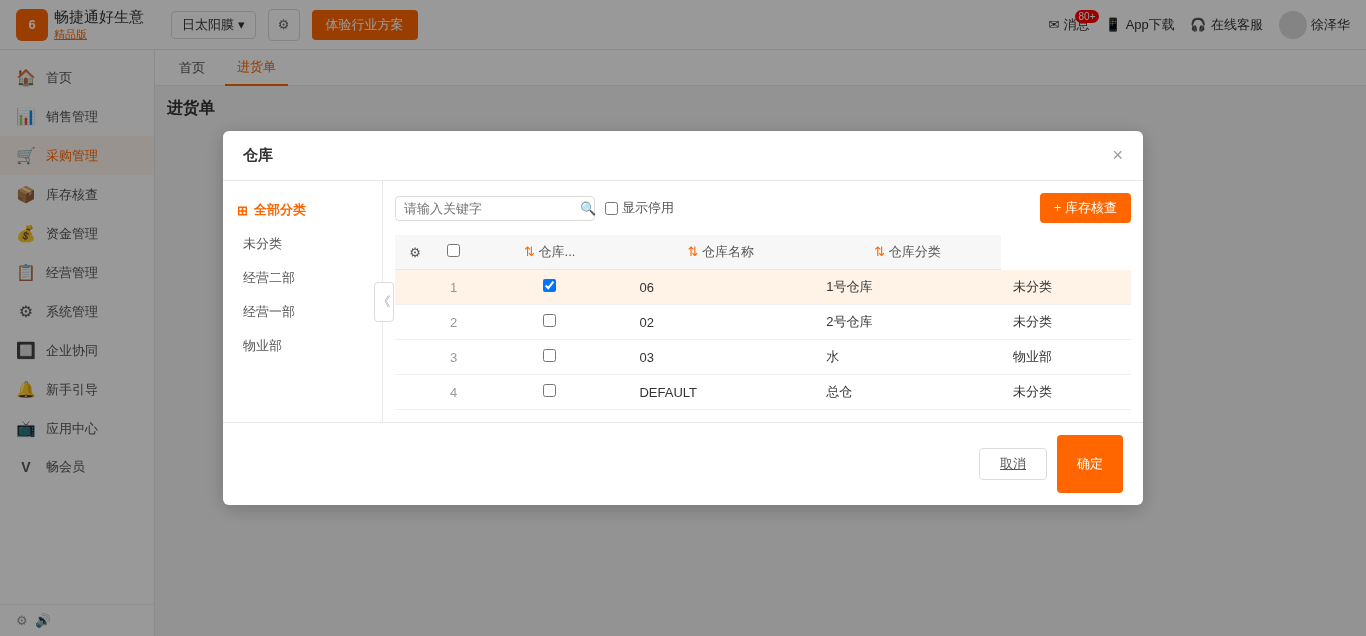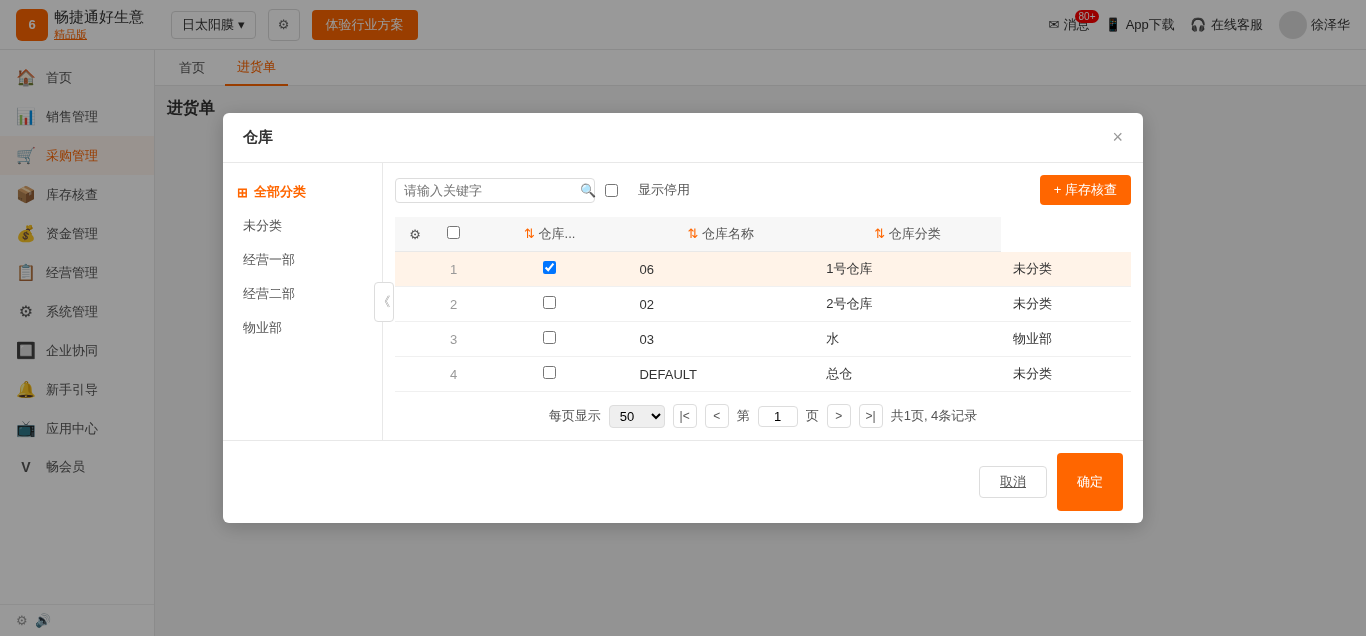--- a/index.html
+++ b/index.html
@@ -161,21 +161,21 @@
     
     .table-panel { flex: 1; display: flex; flex-direction: column; padding: 12px; overflow: hidden; }
     .table-toolbar { display: flex; align-items: center; gap: 10px; margin-bottom: 12px; }
     .search-input-wrap {
       display: flex; align-items: center;
       border: 1px solid #ddd; border-radius: 4px;
       padding: 4px 8px; width: 200px; background: #fff;
     }
     .search-input-wrap input { border: none; outline: none; flex: 1; font-size: 13px; color: #a21caf; }
     .search-icon { color: #999; }
-    .show-disabled { display: flex; align-items: center; gap: 20px; color: #555; }
+    .show-disabled { display: flex; align-items: center; gap: 4px; color: #555; }
     .show-disabled input { cursor: pointer; }
     .add-btn {
       margin-left: auto;
       background: #f60; color: #fff;
       border: none; border-radius: 4px;
       padding: 6px 14px; cursor: pointer; font-size: 13px;
     }
 
     
     .data-table { width: 100%; border-collapse: collapse; }
@@ -343,22 +343,22 @@
     </div>
 
     <div class="modal-body">
 
       <div class="category-panel">
         <div class="category-header">
           <span style="color:#f60;">⊞</span>
           <span>全部分类</span>
         </div>
         <div class="category-item">未分类</div>
+        <div class="category-item">经营二部</div>
         <div class="category-item">经营一部</div>
-        <div class="category-item">经营二部</div>
         <div class="category-item">物业部</div>
         <div class="collapse-btn">
           <span>《</span>
         </div>
       </div>
 
       <div class="table-panel">
 
         <div class="table-toolbar">
           <div class="search-input-wrap">
@@ -417,35 +417,20 @@
     <td class="gear-col"></td>
     <td style="text-align:center;color:#999;">4</td>
     <td style="text-align:center;"><input type="checkbox" style=""></td>
     <td>DEFAULT</td>
     <td>总仓</td>
     <td>未分类</td>
   </tr>
             </tbody>
         </table>
 
-        <div class="pagination-row">
-          <span>每页显示</span>
-          <select class="page-select">
-            <option>50</option>
-            <option>100</option>
-          </select>
-          <div class="page-btn">|&lt;</div>
-          <div class="page-btn">&lt;</div>
-          <span>第</span>
-          <input class="page-input" type="text" value="1" style="">
-          <span>页</span>
-          <div class="page-btn">&gt;</div>
-          <div class="page-btn">&gt;|</div>
-          <span>共1页, 4条记录</span>
-        </div>
       </div>
     </div>
 
     <div class="modal-footer">
       <button class="cancel-btn">取消</button>
       <button class="confirm-btn">确定</button>
     </div>
   </div>
 </div>
 

